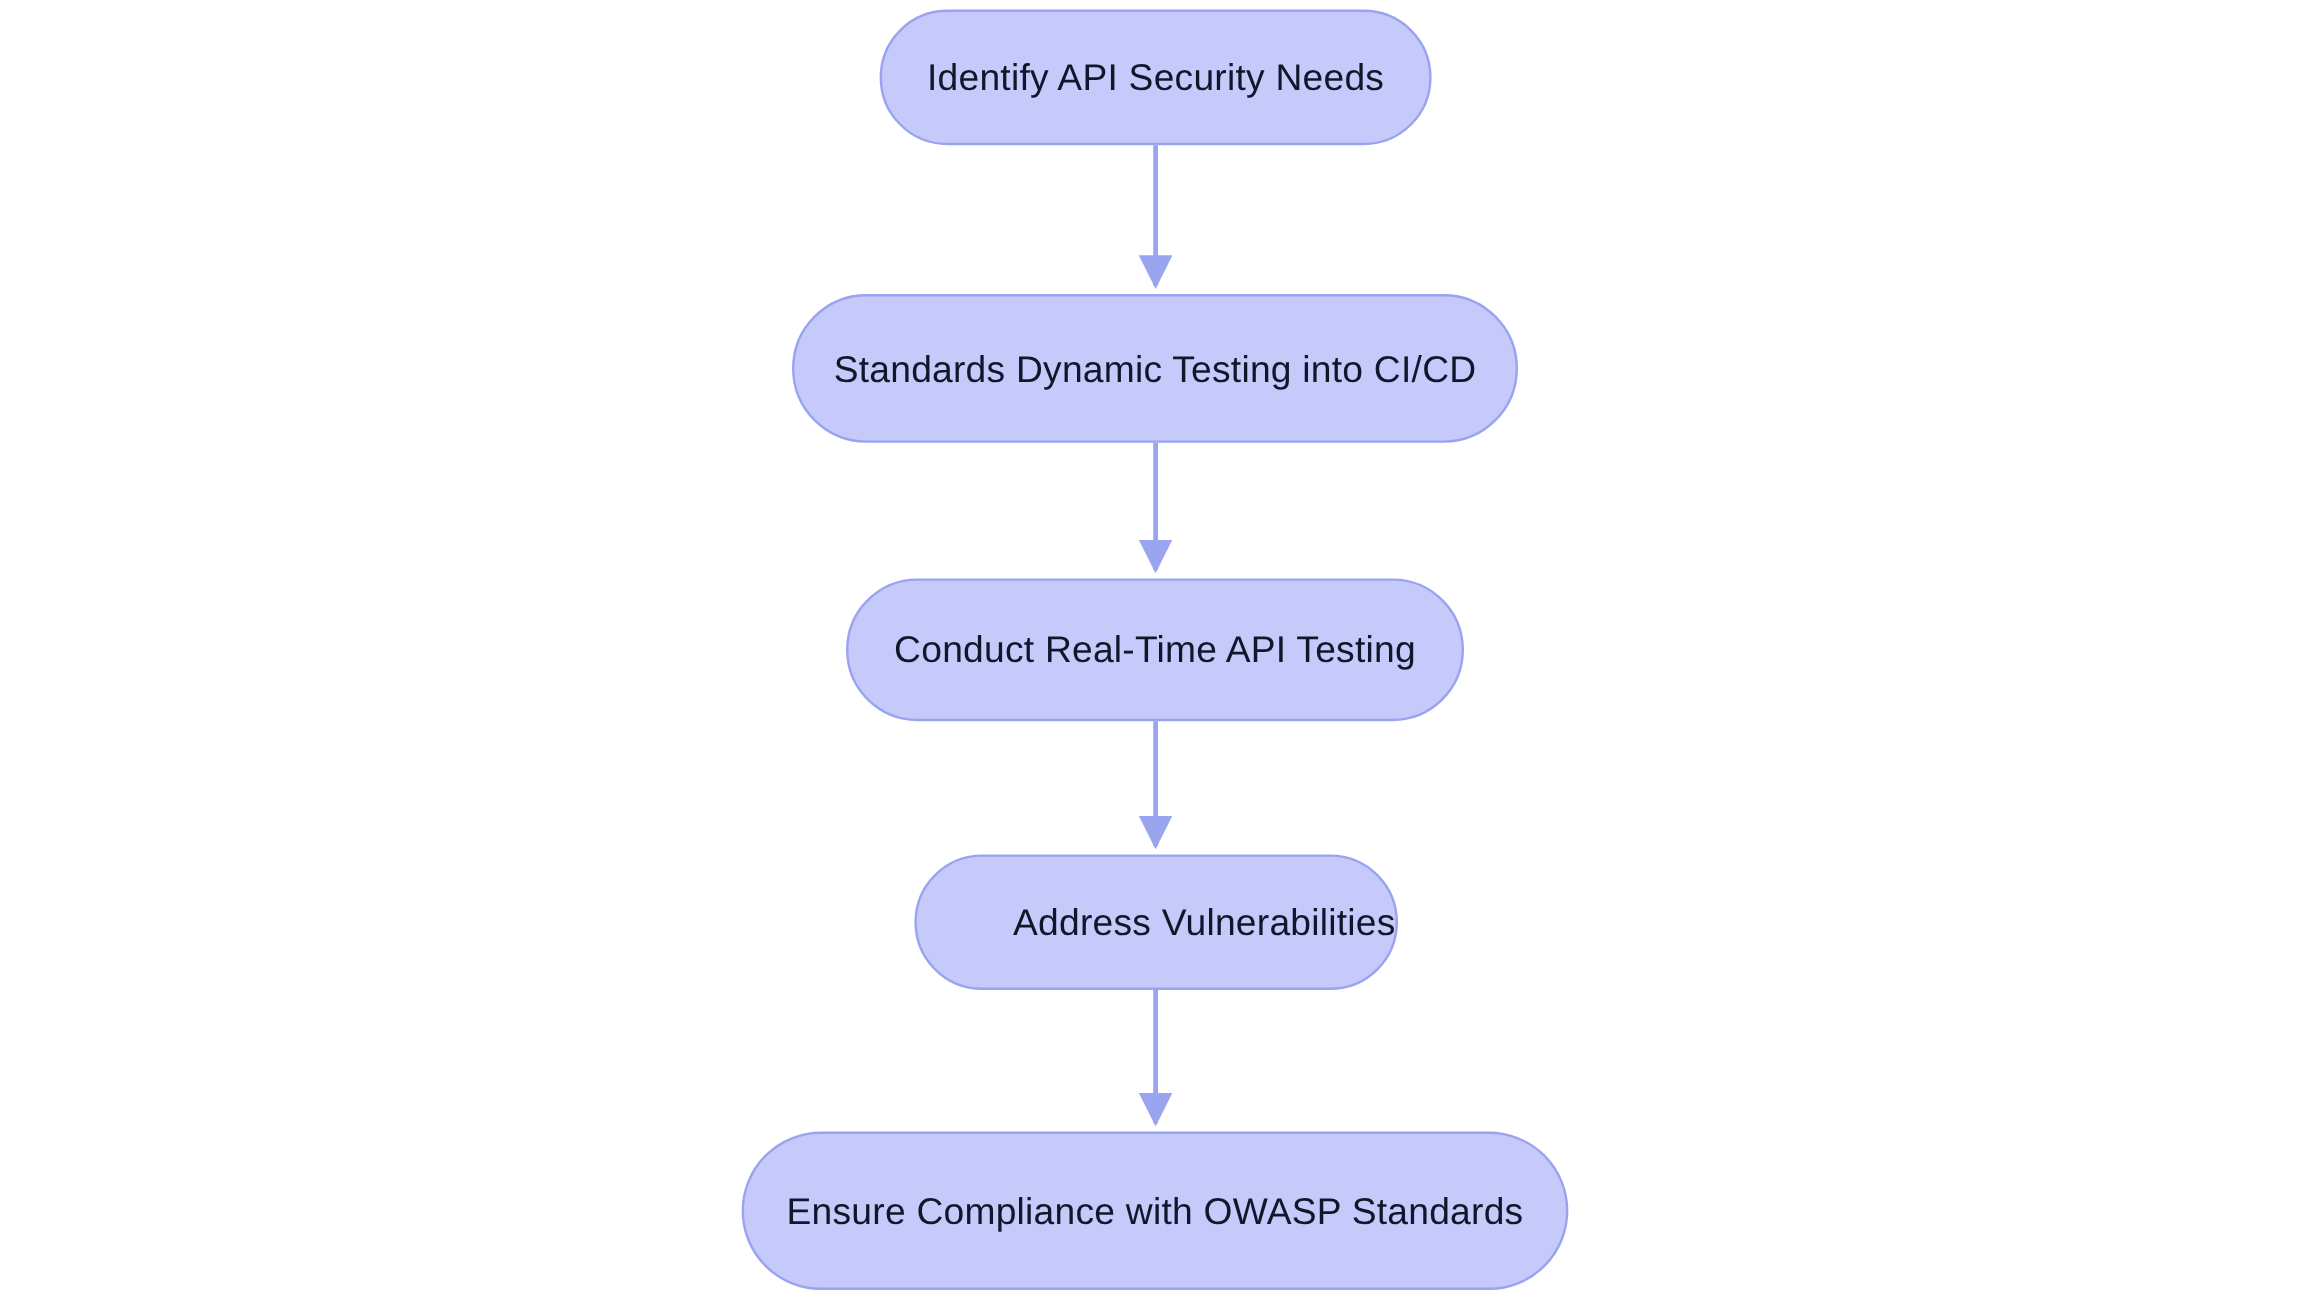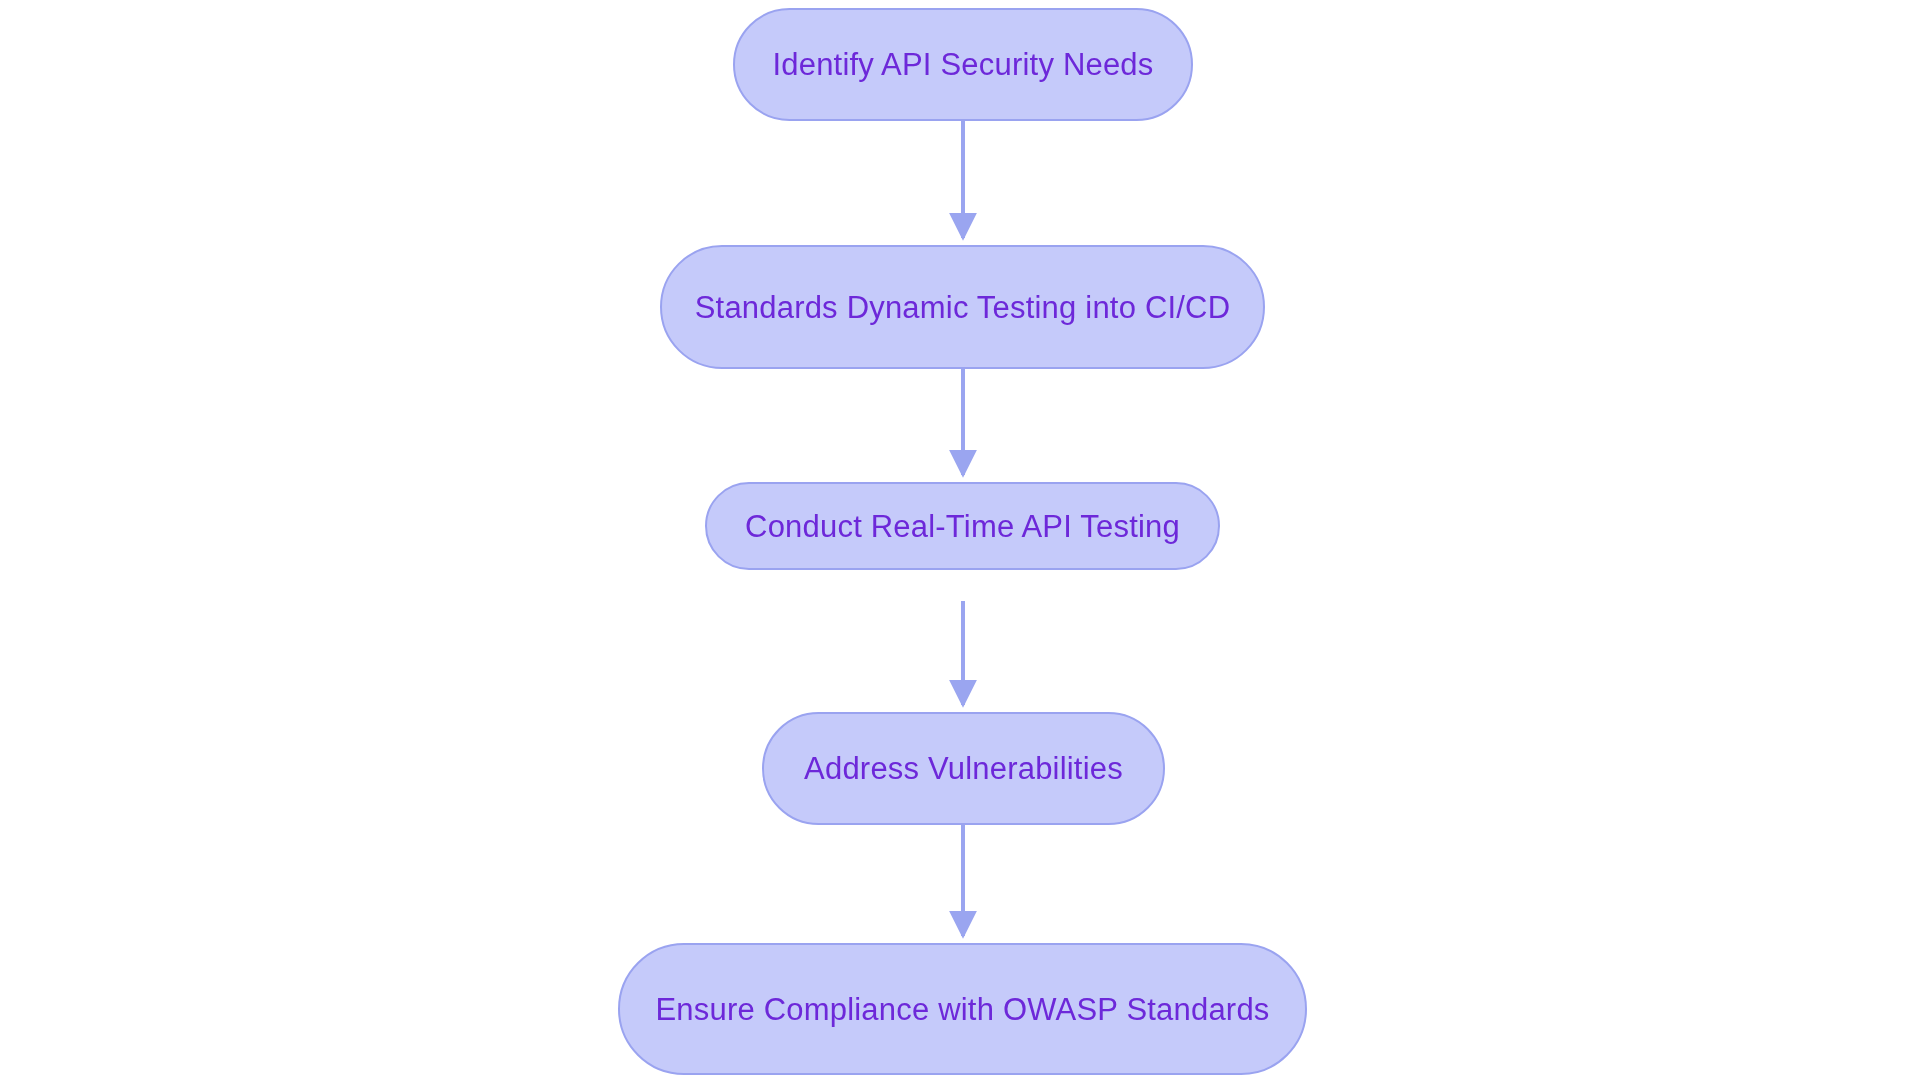--- a/index.html
+++ b/index.html
@@ -37,27 +37,27 @@
     border-radius: 9999px;
     color: #2d2ddd;
     font-family: "Liberation Sans", sans-serif;
     font-size: 31px;
     font-weight: 400;
     letter-spacing: 0.2px;
     white-space: nowrap;
     line-height: 1;
   }
   .node-label {
-    color: #6d28d9;
+    color: #0f172a;
   }
   
   #node-1 { left: 733px;  top: 8px;   width: 460px; height: 113px; }
   #node-2 { left: 660px;  top: 245px; width: 605px; height: 124px; }
-  #node-3 { left: 705px;  top: 482px; width: 515px; height: 88px; align-items: center; }
-  #node-4 { left: 762px;  top: 712px; width: 403px; height: 113px; }
+  #node-3 { left: 705px;  top: 482px; width: 515px; height: 119px; align-items: center; }
+  #node-4 { left: 762px;  top: 712px; width: 403px; height: 113px; justify-content: flex-end; }
   #node-5 { left: 618px;  top: 943px; width: 689px; height: 132px; }
 </style>
 </head>
 <body>
 
 <div id="flowchart-canvas">
 
   <svg id="flow-svg" viewBox="0 0 1920 1083">
     <defs>
       <marker id="arrowhead" viewBox="0 0 10 10" refX="9" refY="5" markerWidth="7" markerHeight="7" orient="auto-start-reverse">

